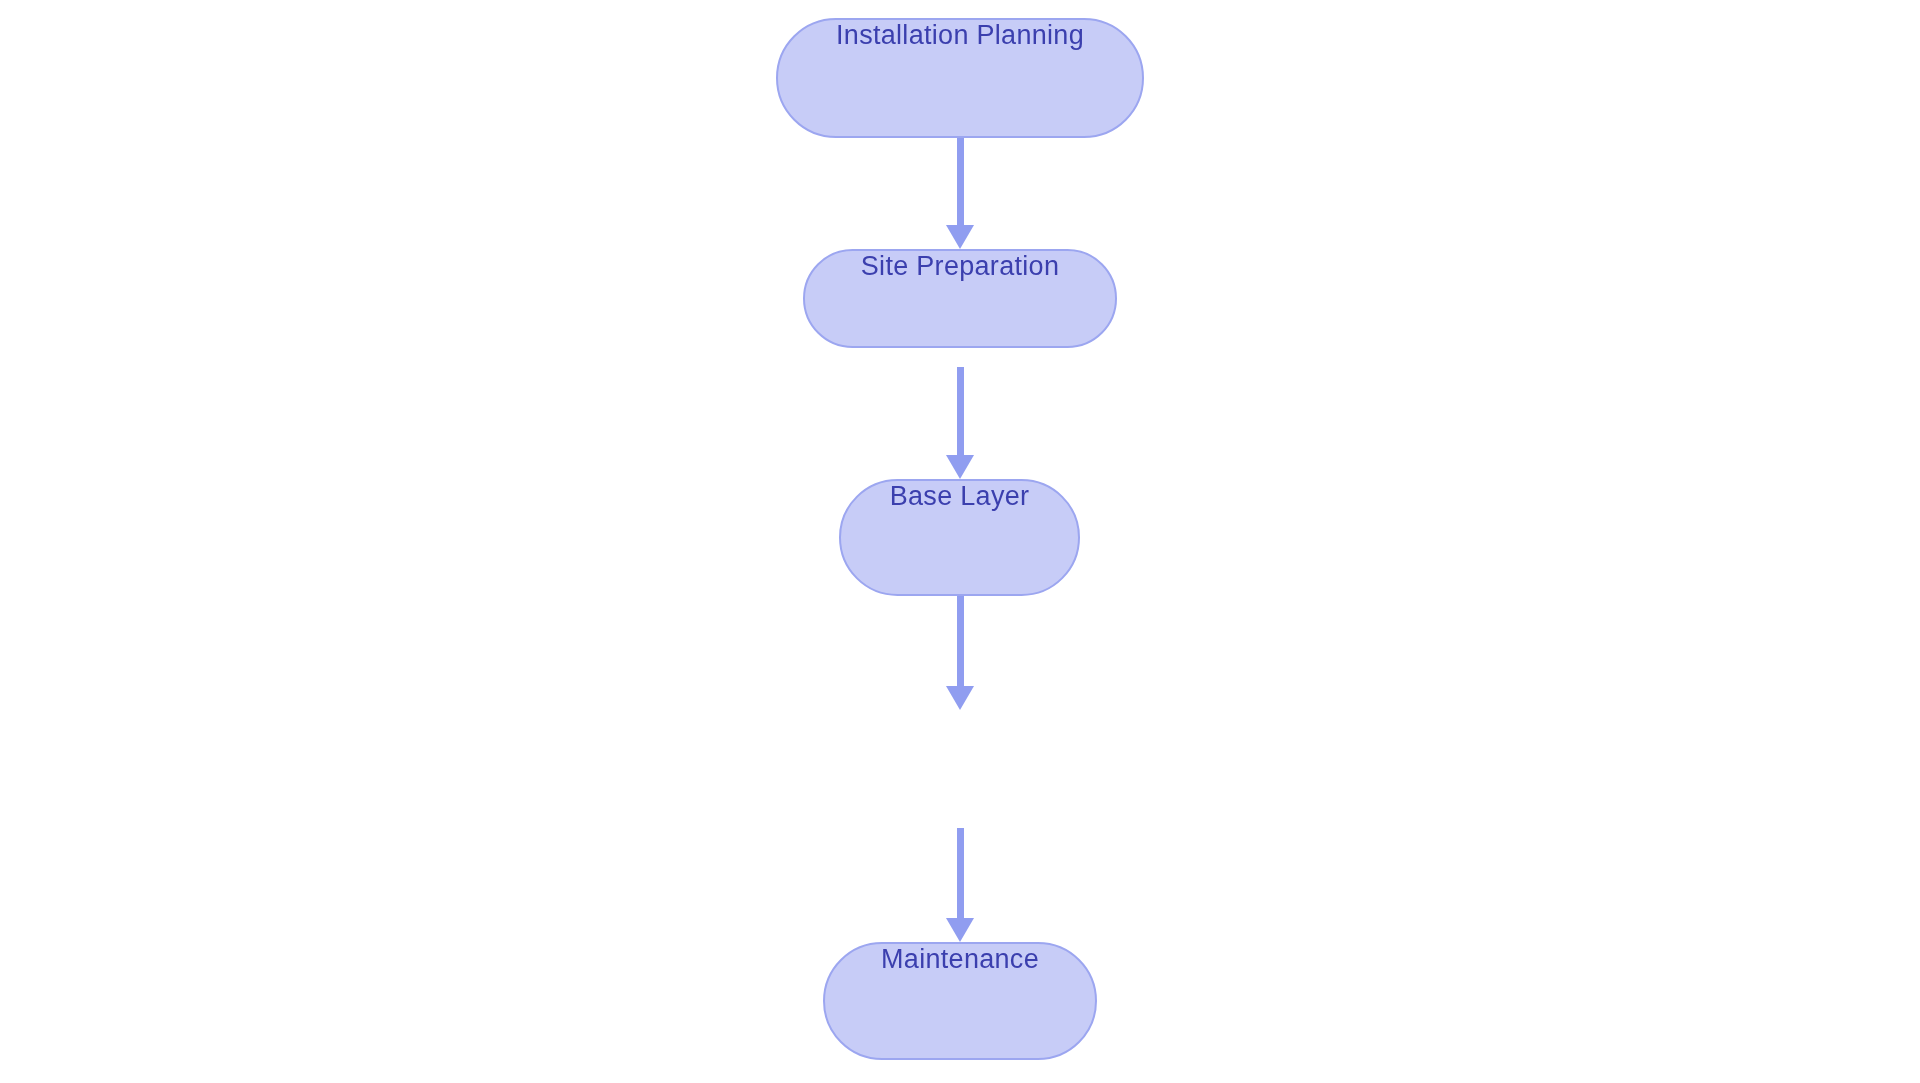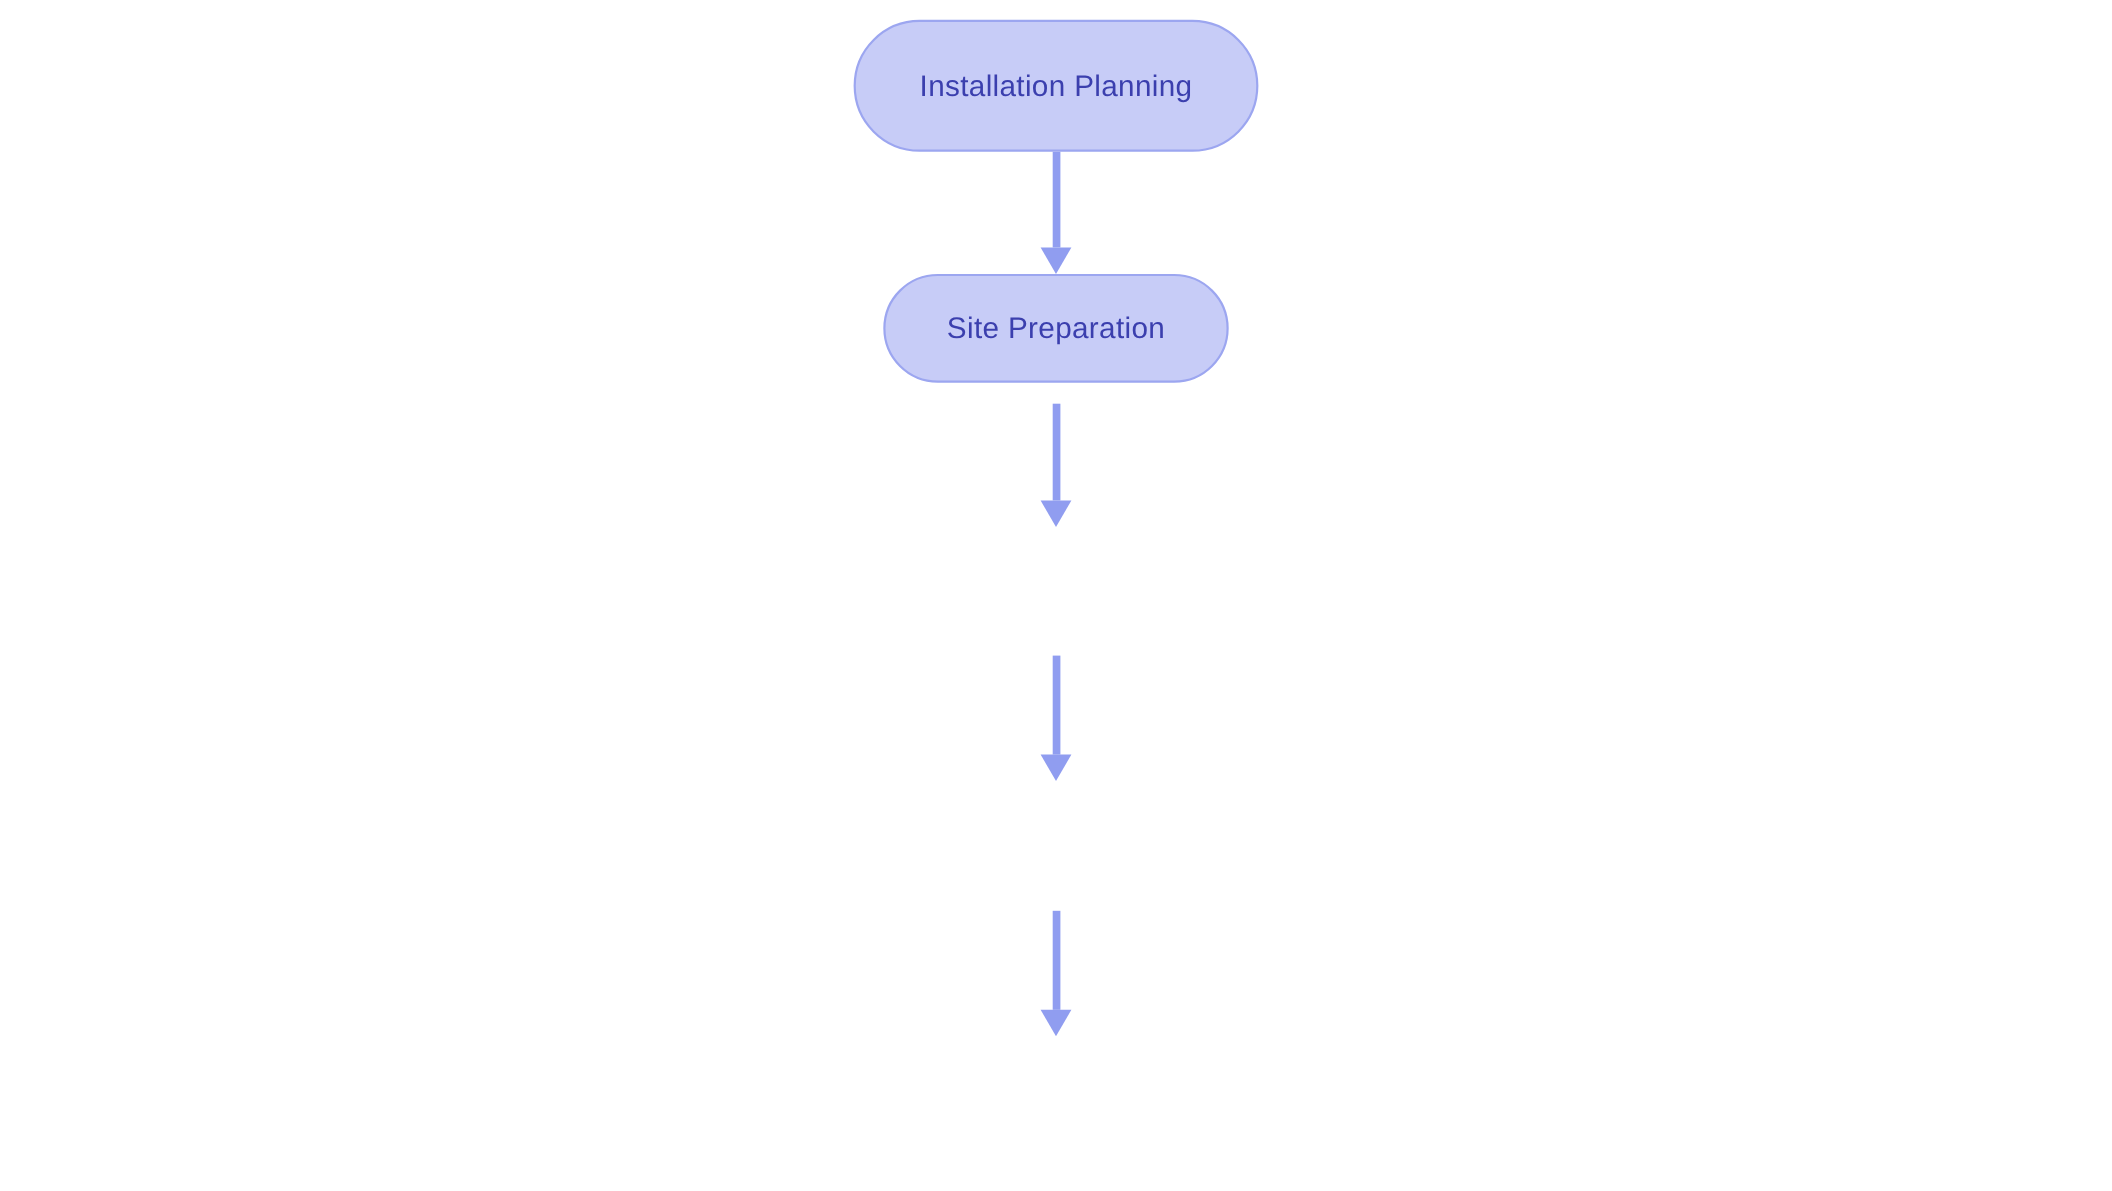--- a/index.html
+++ b/index.html
@@ -21,21 +21,21 @@
     background:var(--bg);
     overflow:hidden;
   }
   .node{
     position:absolute;
     box-sizing:border-box;
     background:var(--node-fill);
     border:2px solid var(--node-border);
     border-radius:60px;
     display:flex;
-    align-items:center;
+    align-items:flex-start;
     justify-content:center;
   }
   .node-label{
     color:var(--text-color);
     font-size:27px;
     font-weight:400;
     letter-spacing:0.3px;
     white-space:nowrap;
   }
   .arrow{
@@ -74,26 +74,32 @@
 
   <div class="node" style="left:803px; top:249px; width:314px; height:99px;">
     <span class="node-label">Site Preparation</span>
   </div>
 
   <div class="arrow" style="left:960px; top:367px; height:112px;">
     <div class="arrow-line"></div>
     <div class="arrow-head"></div>
   </div>
 
+  <div class="node" style="left:839px; top:479px; width:241px; height:117px;">
+    <span class="node-label">Base Layer</span>
+  </div>
 
   <div class="arrow" style="left:960px; top:596px; height:114px;">
     <div class="arrow-line"></div>
     <div class="arrow-head"></div>
   </div>
 
 
   <div class="arrow" style="left:960px; top:828px; height:114px;">
     <div class="arrow-line"></div>
     <div class="arrow-head"></div>
   </div>
 
+  <div class="node" style="left:823px; top:942px; width:274px; height:118px;">
+    <span class="node-label">Maintenance</span>
+  </div>
 
 </div>
 
 </body></html>

